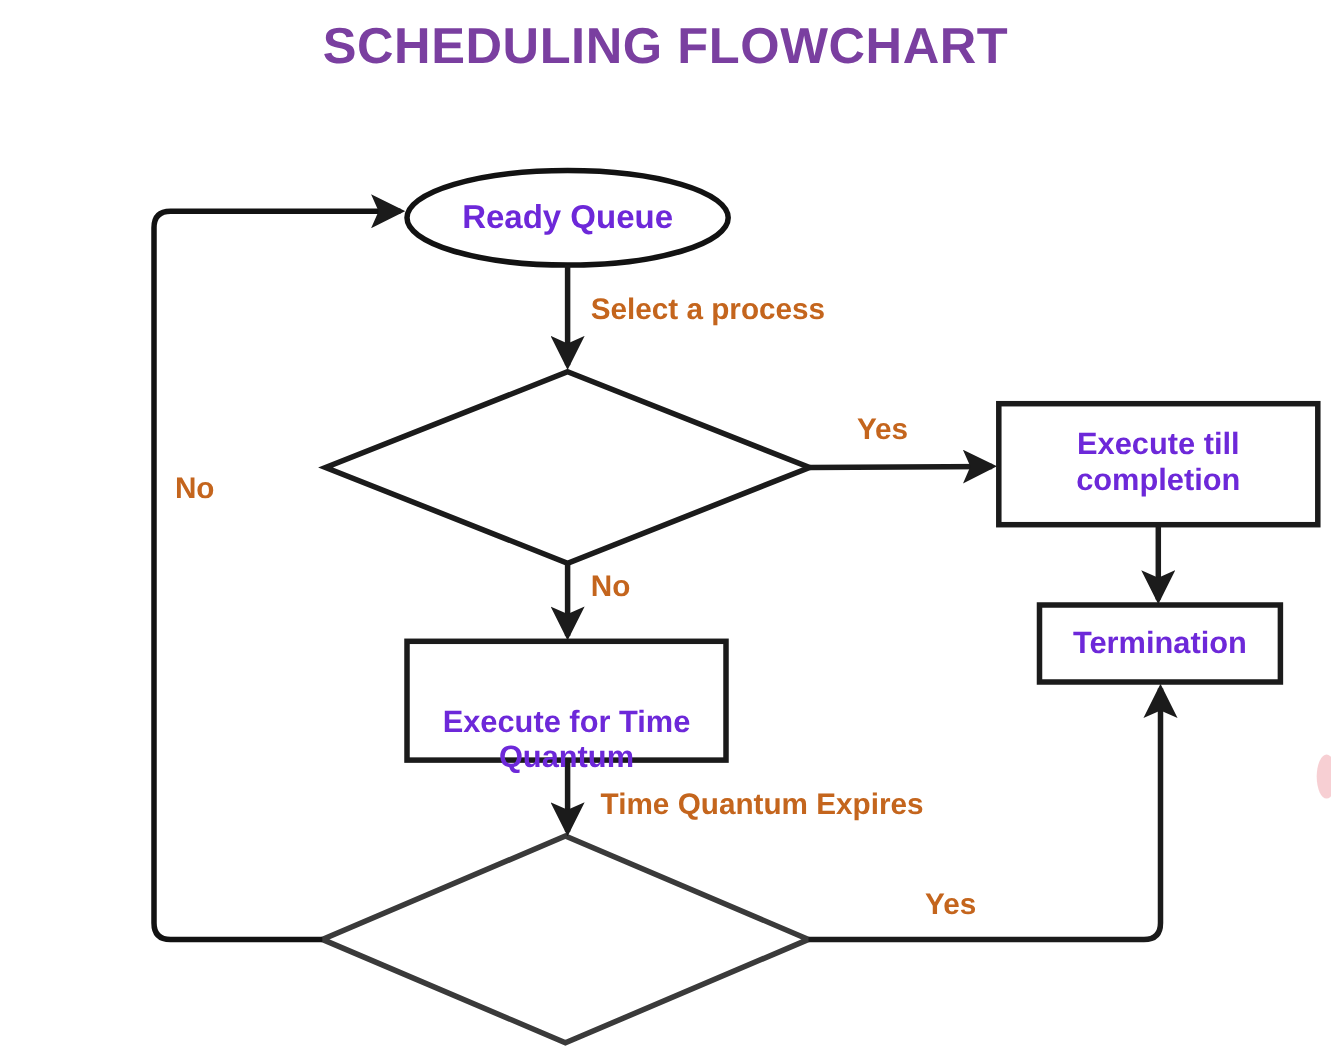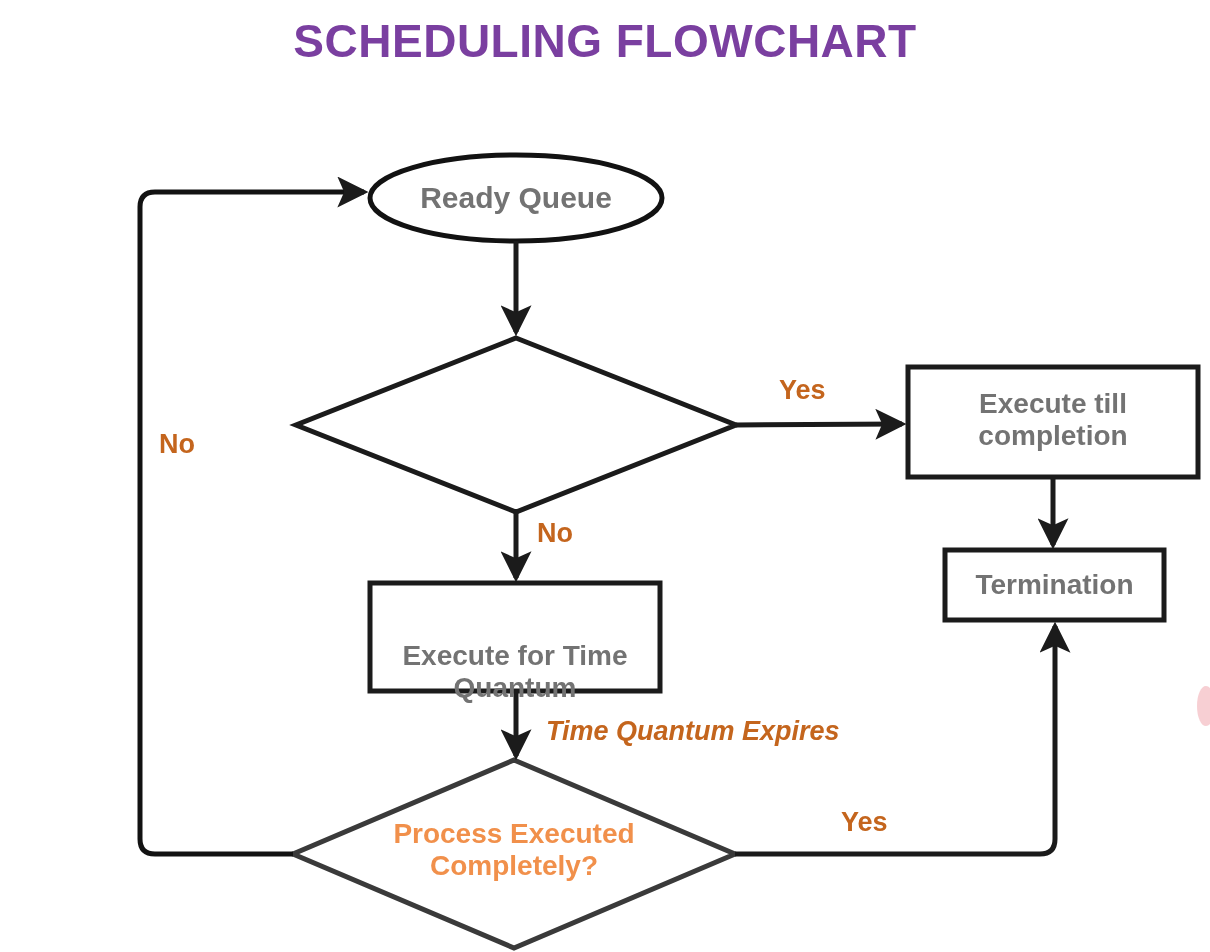--- a/index.html
+++ b/index.html
@@ -32,21 +32,21 @@
   svg#diagram {
     position: absolute;
     left: 0;
     top: 0;
   }
   .node-label {
     position: absolute;
     text-align: center;
     font-weight: bold;
     font-family: "Liberation Sans", sans-serif;
-    color: #737373;
+    color: #6d28d9;
     line-height: 1.16;
     white-space: pre-line;
     pointer-events: none;
   }
   .edge-label {
     position: absolute;
     font-weight: bold;
     font-family: "Liberation Sans", sans-serif;
     color: #c4651d;
     white-space: nowrap;
@@ -103,27 +103,26 @@
 
 
   <div class="node-label fs28" style="left:945px; top:569px; width:219px;">Termination</div>
 
   <div class="node-label fs28" style="left:908px; top:388px; width:290px;">Execute till
 completion</div>
 
   <div class="node-label fs28" style="left:370px; top:640px; width:290px;">Execute for Time
 Quantum</div>
 
-  <div class="node-label fs28" style="left:324px; top:818px; width:380px; color:#f1904b;">Process Executed
-Completely?</div>
 
+  <div class="edge-label fs27" style="left:537px; top:266px;">Select a process</div>
 
   <div class="edge-label fs27" style="left:779px; top:375px;">Yes</div>
 
   <div class="edge-label fs27" style="left:159px; top:429px;">No</div>
 
   <div class="edge-label fs27" style="left:537px; top:518px;">No</div>
 
-  <div class="edge-label fs27" style="left:546px; top:716px;font-style:italic;">Time Quantum Expires</div>
+  <div class="edge-label fs27" style="left:546px; top:716px;">Time Quantum Expires</div>
 
   <div class="edge-label fs27" style="left:841px; top:807px;">Yes</div>
 
 </div>
 
 </body></html>

